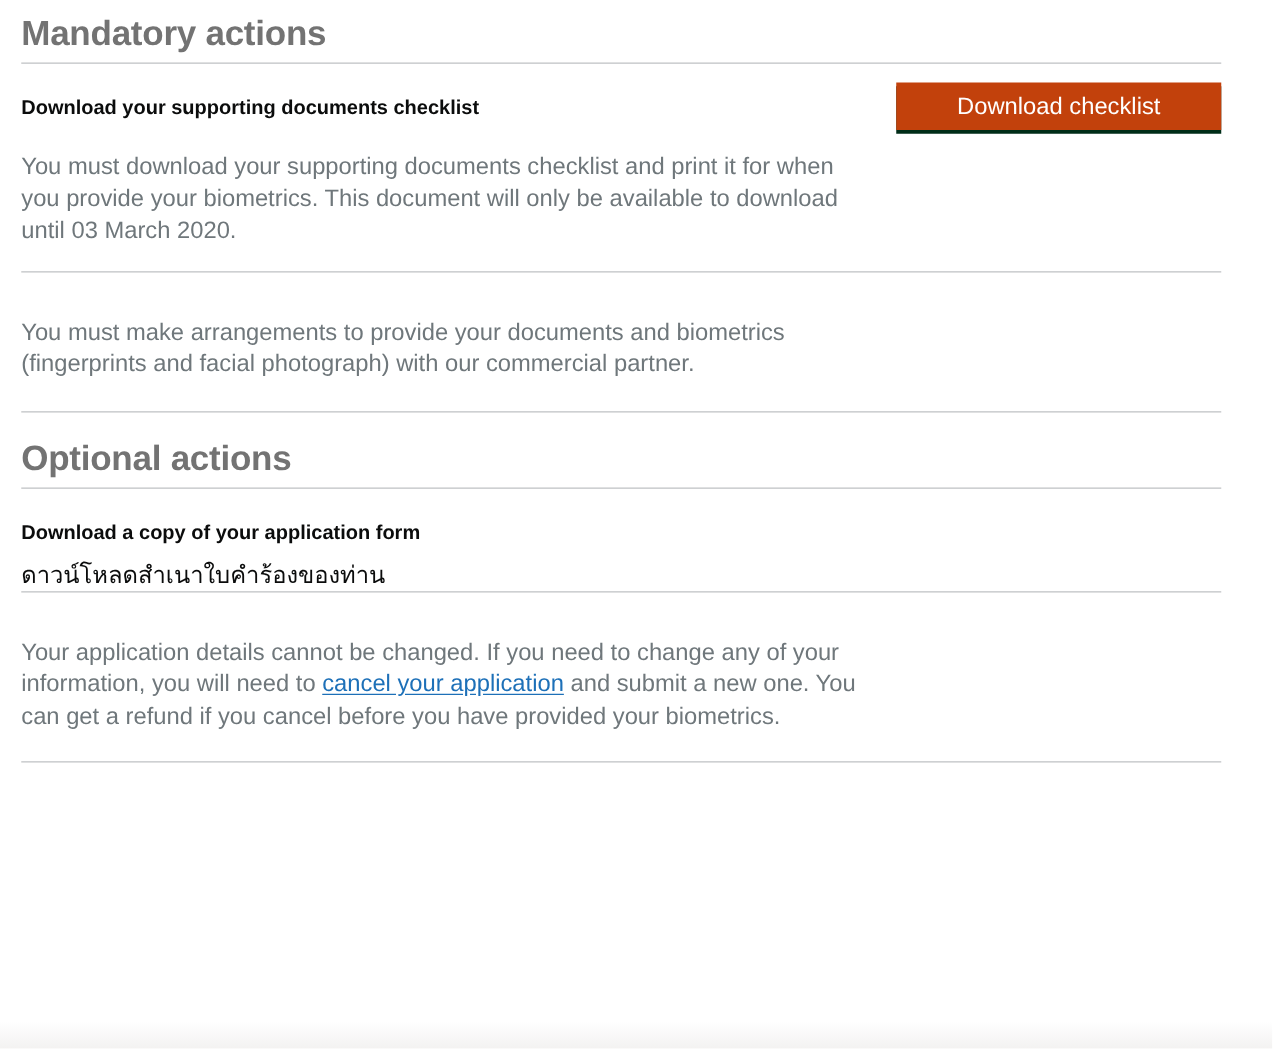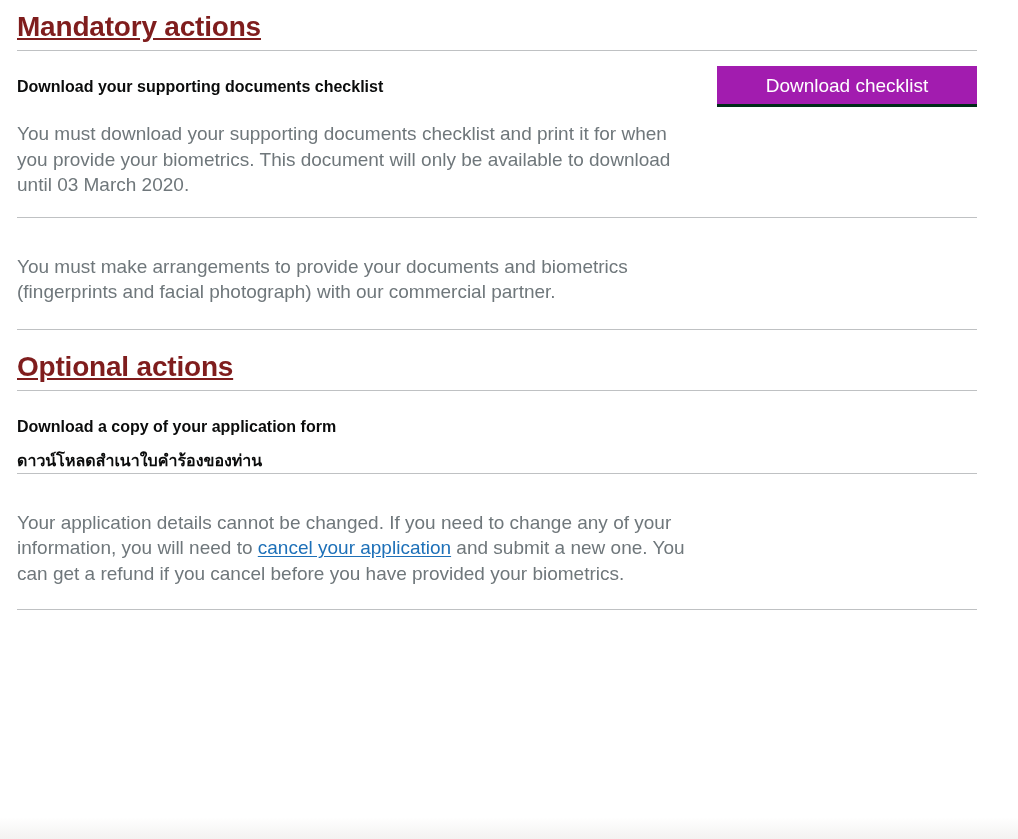--- a/index.html
+++ b/index.html
@@ -17,24 +17,23 @@
     background: #ffffff;
   }
   .container {
     margin-left: 17px;
     width: 960px;
   }
   .section-title {
     font-size: 28px;
     line-height: 32px;
     font-weight: bold;
-    color: #7f1d1d;
+    color: #737373;
     margin: 0 0 7px 0;
     letter-spacing: -0.2px;
-    text-decoration: underline;
   }
   .section-title.first { padding-top: 11px; }
   .section-title.second { padding-top: 21px; }
   hr.divider {
     border: 0;
     border-top: 1px solid #bfc1c3;
     margin: 0;
     height: 0;
   }
   .action-row { padding-top: 15px; }
@@ -46,31 +45,31 @@
   .action-heading {
     font-size: 16px;
     line-height: 25px;
     font-weight: bold;
     color: #0b0c0c;
     margin: 8px 0 0 0;
     max-width: 660px;
   }
   .action-heading.tall-btn { margin-top: 12px; }
   .action-subheading {
-    font-size: 16px;
+    font-size: 19px;
     line-height: 25px;
-    font-weight: bold;
+    font-weight: normal;
     color: #0b0c0c;
     margin: 9px 0 0 0;
   }
   .green-btn {
     display: block;
     width: 260px;
     box-sizing: border-box;
-    background: #a21caf;
+    background: #c2410c;
     color: #ffffff;
     border: 0;
     box-shadow: 0 3px 0 #002d18;
     font-family: "Liberation Sans", sans-serif;
     font-size: 19px;
     line-height: 23px;
     text-align: center;
     padding: 8px 12px 7px 12px;
     cursor: pointer;
   }

